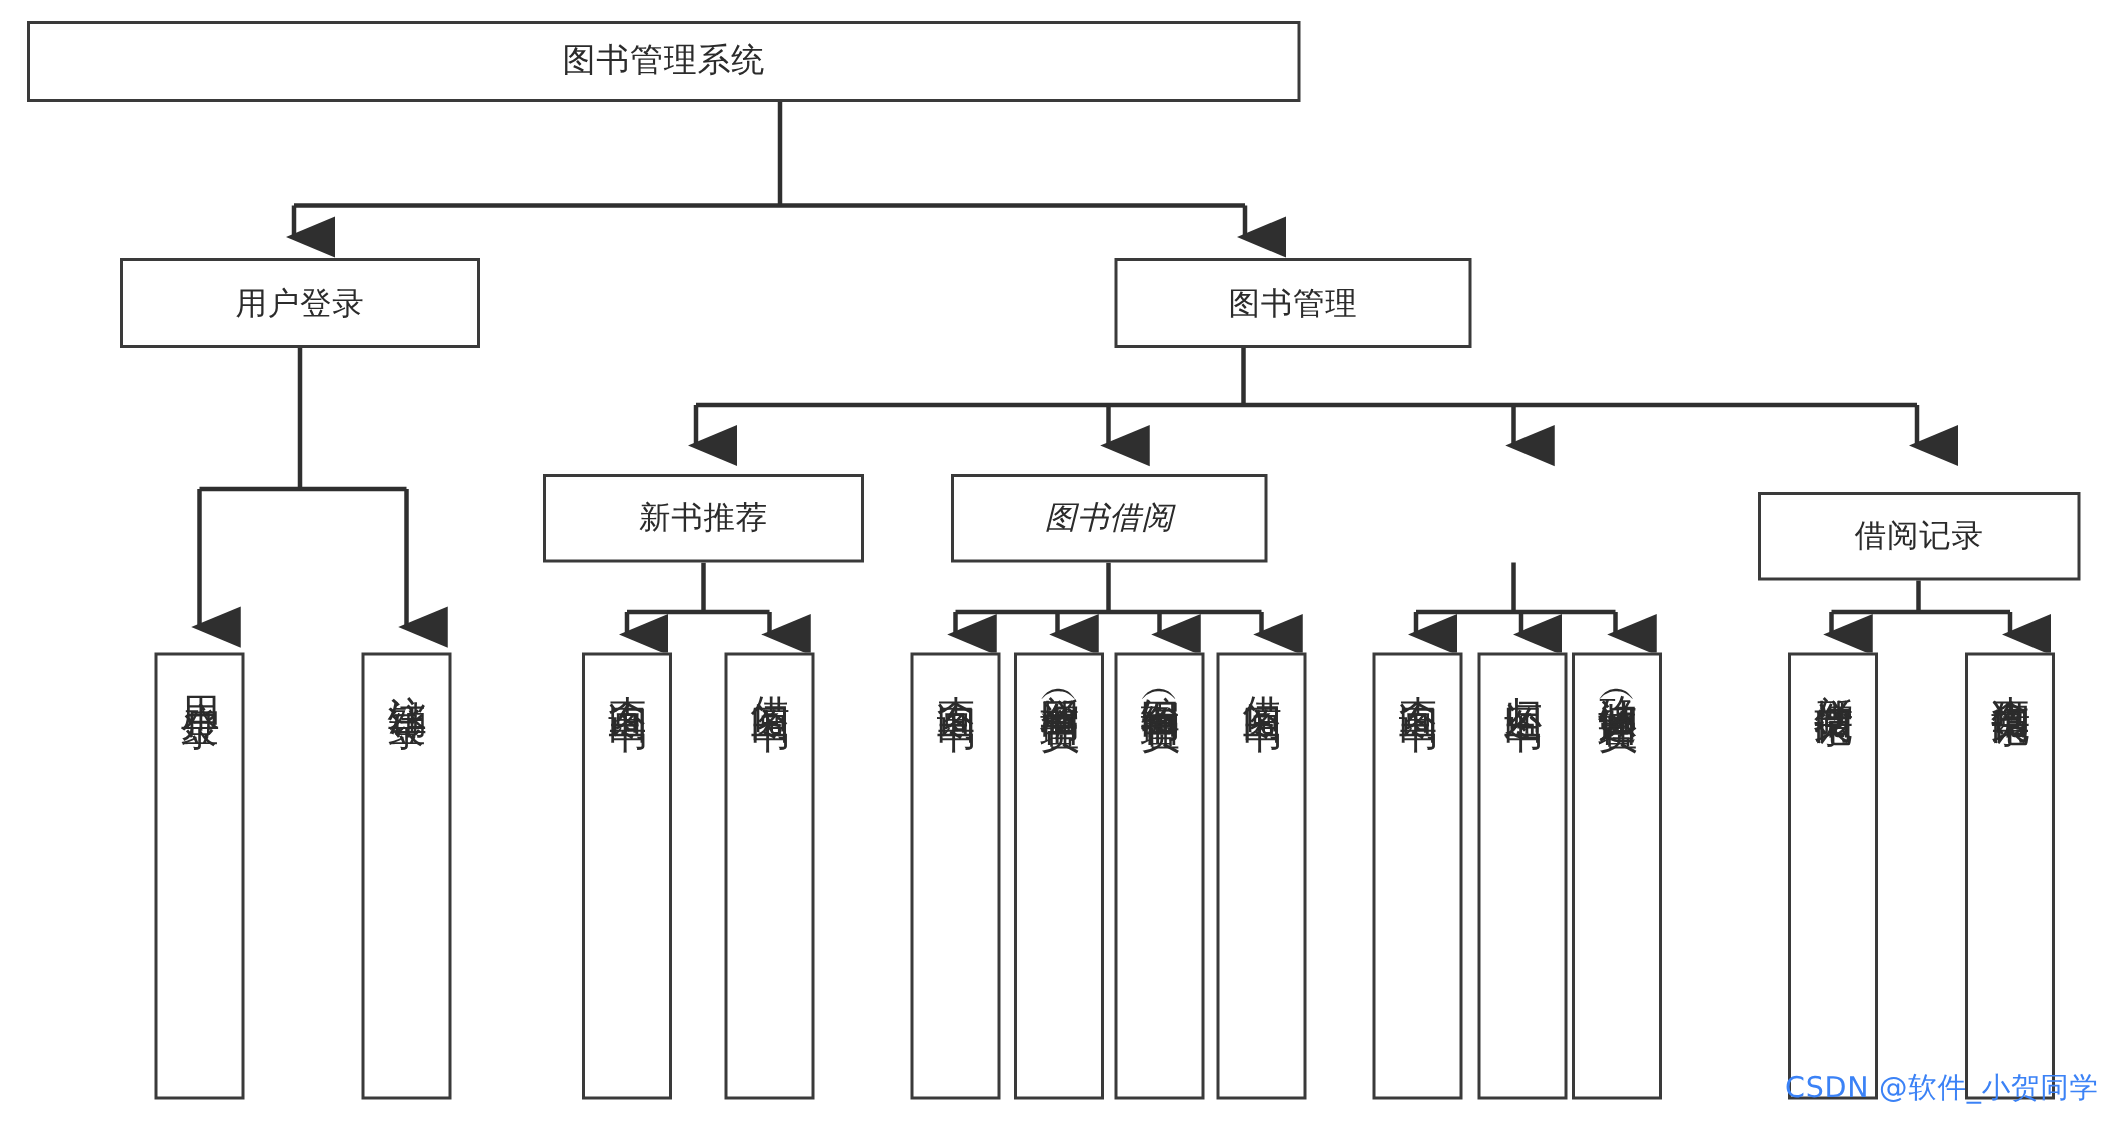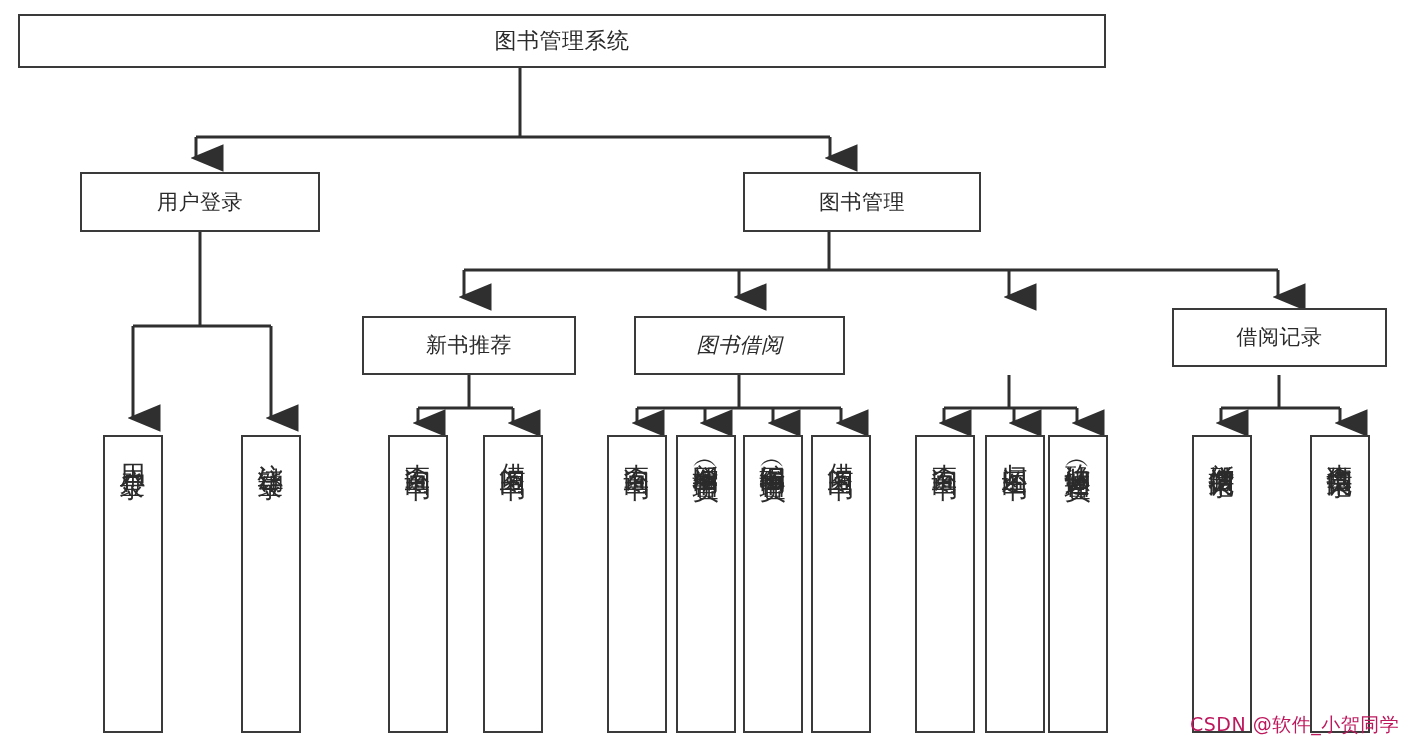--- a/index.html
+++ b/index.html
@@ -56,21 +56,21 @@
     text-orientation:upright;
     font-size:26px;
     line-height:1.0;
     letter-spacing:4px;
     white-space:nowrap;
     max-height:286px;
   }
   .node.v.tall .node-label{ letter-spacing:2px; }
   .watermark{
     position:absolute;
-    color:#be185d;
+    color:#3b82f6;
     font-size:19px;
     letter-spacing:0.5px;
     white-space:nowrap;
     user-select:none;
   }
 </style>
 </head>
 <body>
 
 <div id="canvas">
@@ -119,38 +119,38 @@
       <path d="M 1014 408 L 1014 423" marker-end="url(#arw)"></path>
       <path d="M 1077 408 L 1077 423" marker-end="url(#arw)"></path>
 
       <path d="M 1279 375 L 1279 408"></path>
       <path d="M 1221 408 L 1340 408"></path>
       <path d="M 1221 408 L 1221 423" marker-end="url(#arw)"></path>
       <path d="M 1340 408 L 1340 423" marker-end="url(#arw)"></path>
     </g>
   </svg>
 
-  <div class="node h root" style="left:18px; top:14px; width:1088px; height:54px;align-items:center;">
+  <div class="node h root" style="left:18px; top:14px; width:849px; height:54px;align-items:center;">
     <span class="node-label">图书管理系统</span>
   </div>
 
   <div class="node h" style="left:80px; top:172px; width:240px; height:60px;">
     <span class="node-label">用户登录</span>
   </div>
   <div class="node h" style="left:710px; top:172px; width:238px; height:60px;margin-left:33px;">
     <span class="node-label">图书管理</span>
   </div>
 
   <div class="node h" style="left:362px; top:316px; width:214px; height:59px;align-items:center;">
     <span class="node-label">新书推荐</span>
   </div>
   <div class="node h" style="left:634px; top:316px; width:211px; height:59px;font-style:italic;">
     <span class="node-label">图书借阅</span>
   </div>
-  <div class="node h" style="left:1172px; top:308px; width:215px; height:59px;">
+  <div class="node h" style="left:1172px; top:328px; width:215px; height:59px;">
     <span class="node-label">借阅记录</span>
   </div>
 
   <div class="node v" style="left:103px; top:435px; width:60px; height:298px;">
     <span class="node-label">用户登录</span>
   </div>
   <div class="node v" style="left:241px; top:435px; width:60px; height:298px;">
     <span class="node-label">注销登录</span>
   </div>
 

